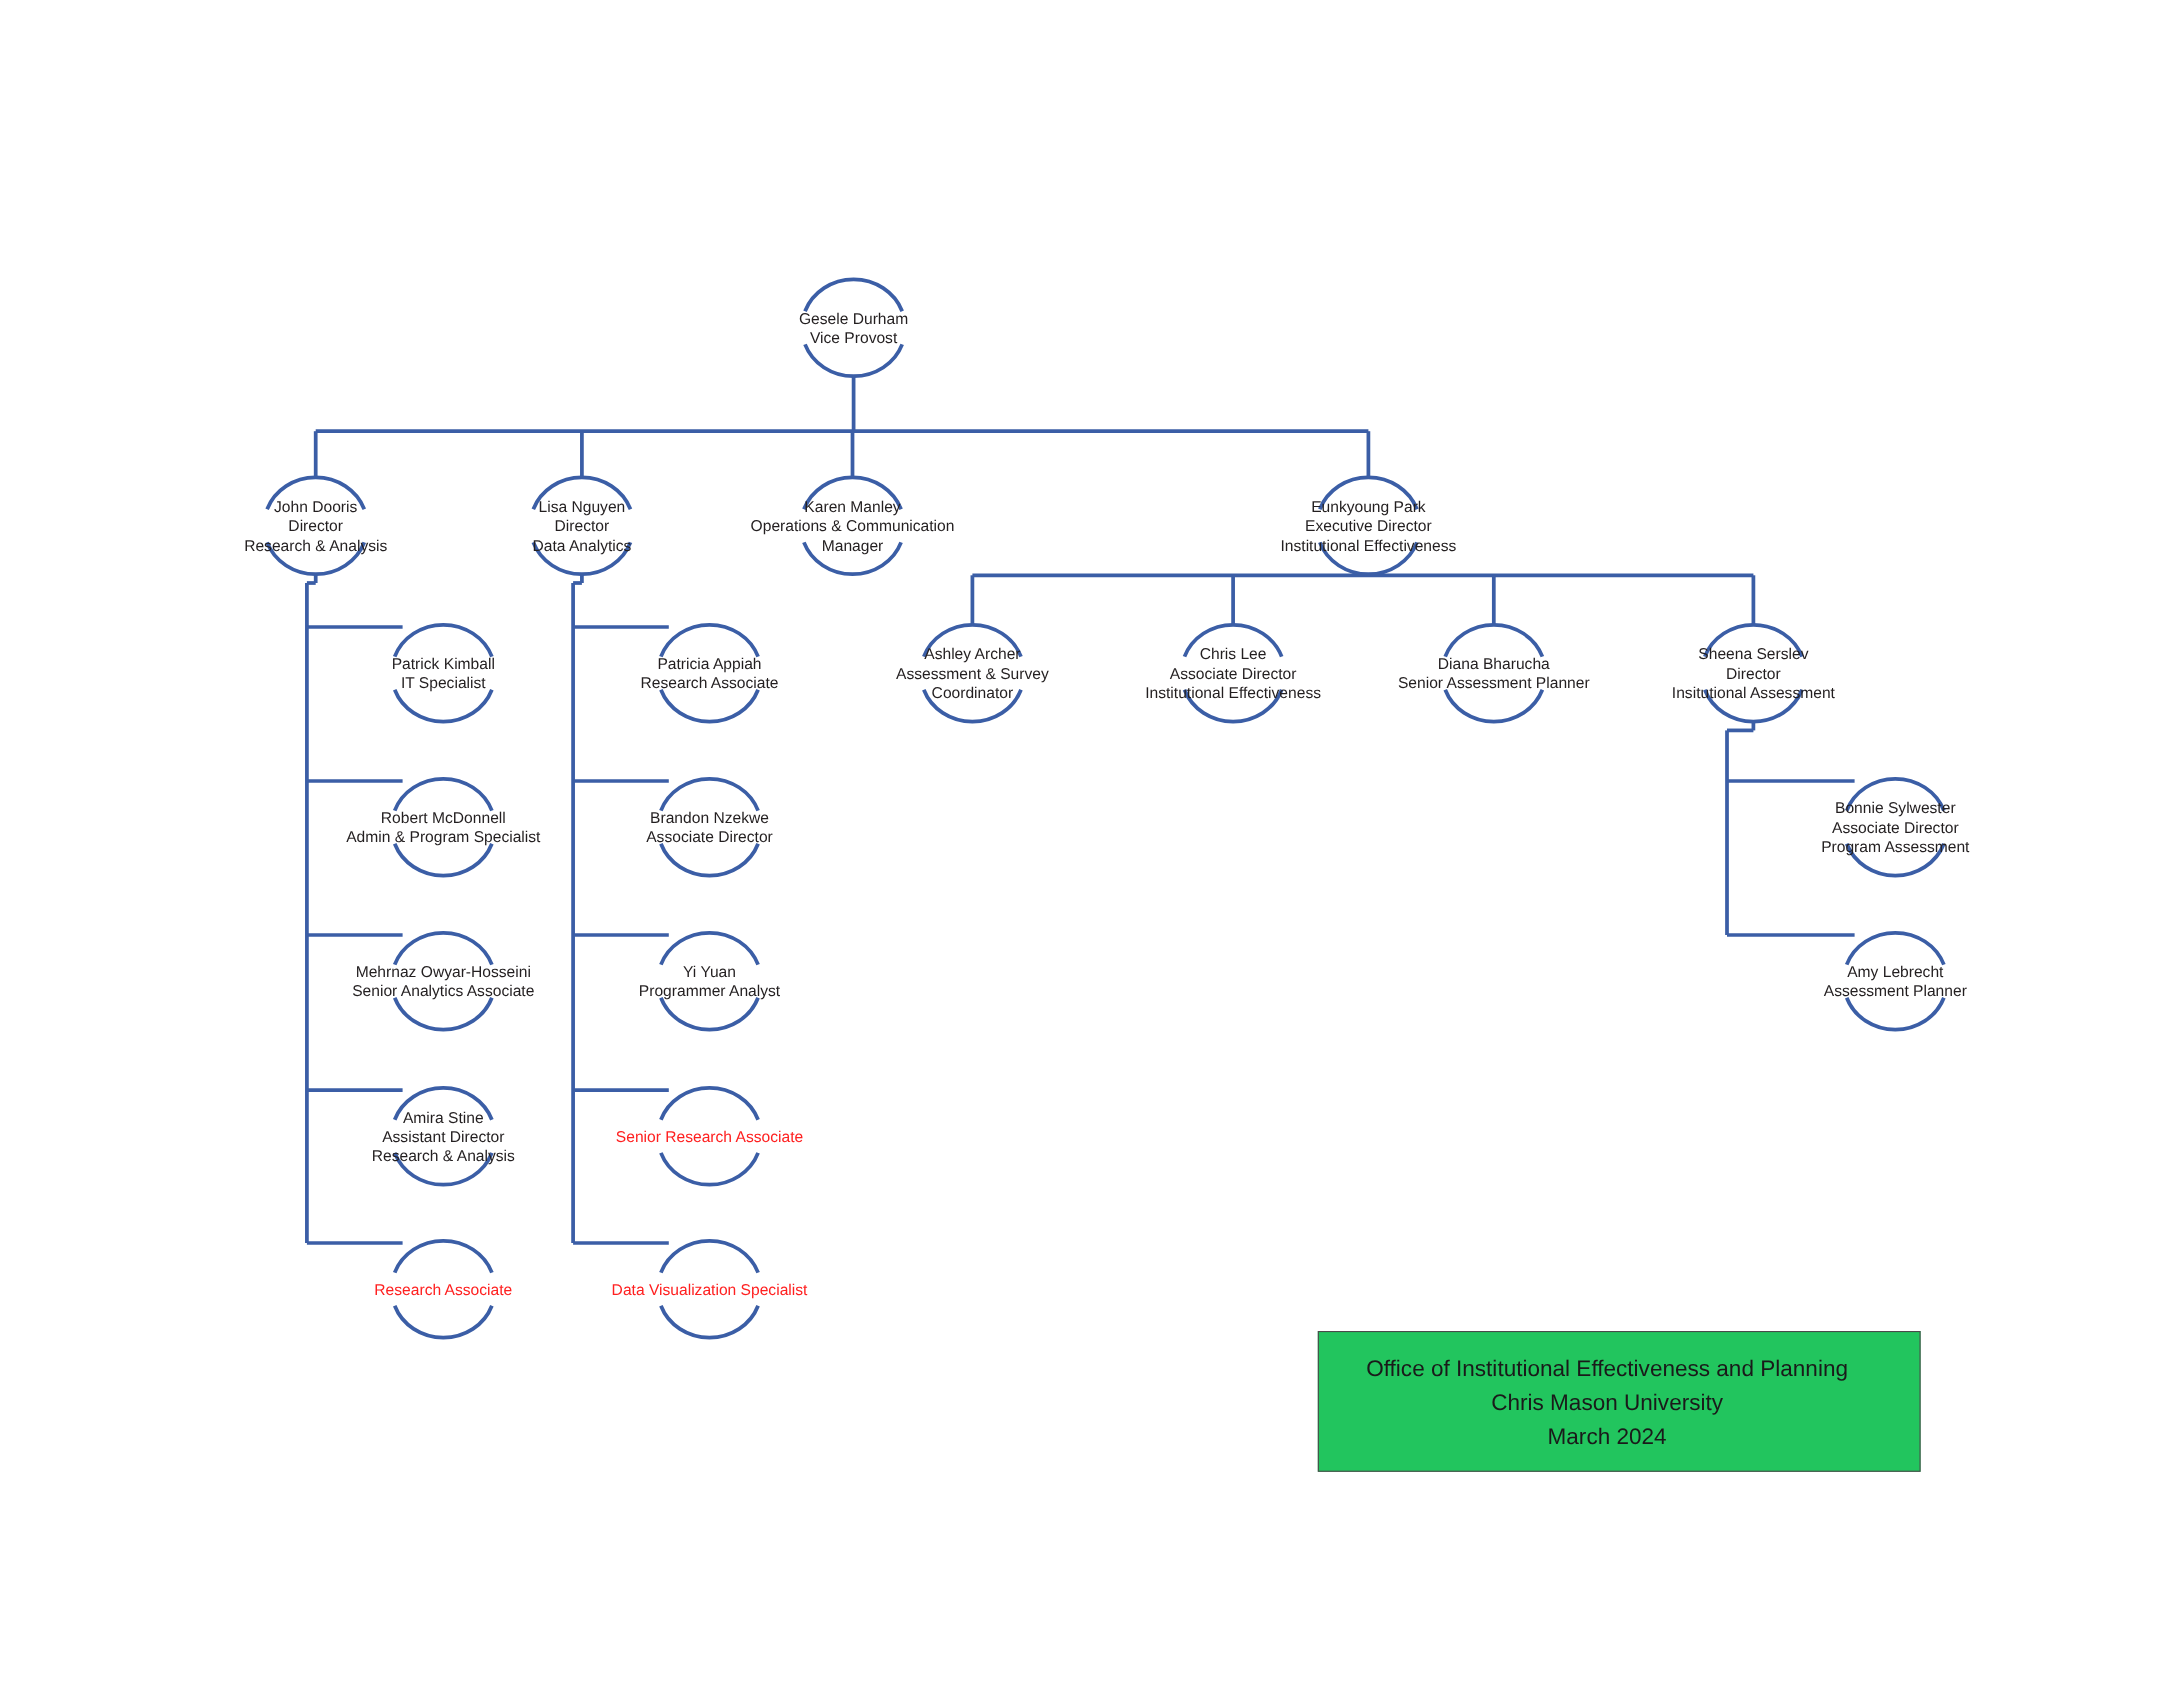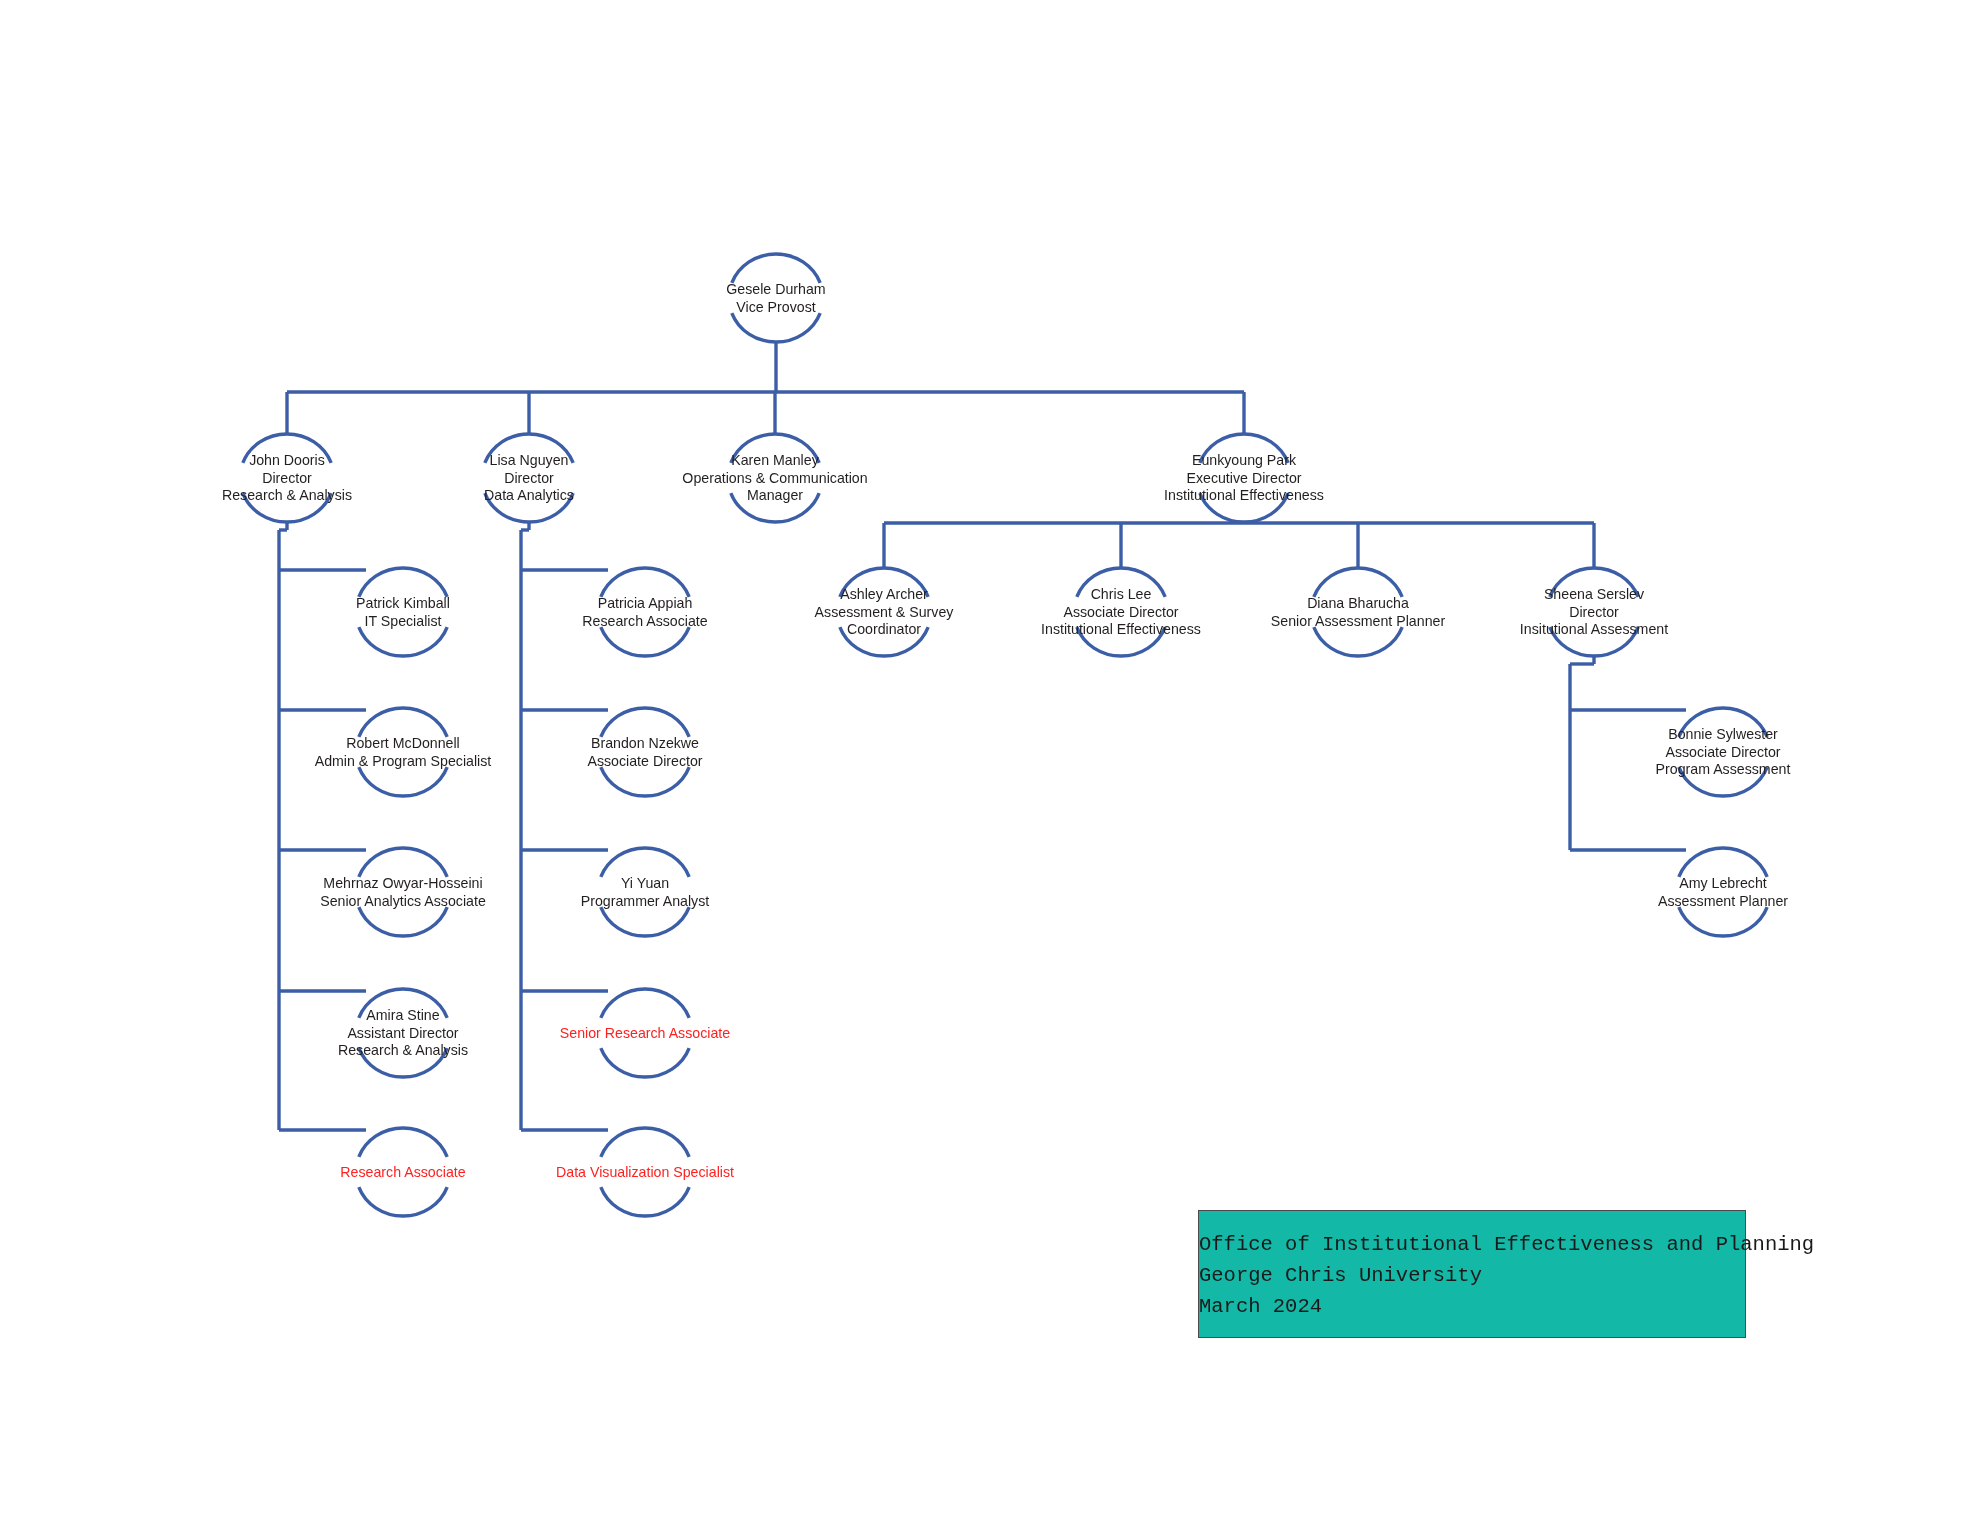--- a/index.html
+++ b/index.html
@@ -41,23 +41,23 @@
   .connector {
     fill: none;
     stroke: #3b5ea6;
     stroke-width: 3.4;
     stroke-linecap: butt;
   }
   .footer-box {
     position: absolute;
     box-sizing: border-box;
     border: 1.4px solid #4a4a4a;
-    background: #14b8a6;
-    text-align: left;
-    font-family: Liberation Mono, monospace;
+    background: #22c55e;
+    text-align: center;
+    font-family: Liberation Sans, sans-serif;
     color: #1a1a1a;
   }
   .footer-line {
     display: block;
     white-space: nowrap;
   }
 </style>
 </head>
 <body>
 
@@ -203,17 +203,17 @@
         <g>
           <path d="M 1678.83 876.95 A 47 44 0 0 1 1767.17 876.95" class="arc" stroke="#3b5ea6"></path>
           <path d="M 1767.17 907.05 A 47 44 0 0 1 1678.83 907.05" class="arc" stroke="#3b5ea6"></path>
           <text x="1723" y="888.22" class="node-label" font-size="14.2" fill="#231f20"><tspan x="1723" dy="0">Amy Lebrecht</tspan><tspan x="1723" dy="17.5">Assessment Planner</tspan></text>
         </g>
       </g>
   </svg>
 
   <div class="footer-box" id="footer-box" style="left: 1198px; top: 1210px; width: 548px; height: 128px; padding: 18px 22px 0px 0px; font-size: 20.5px; line-height: 31px;">
     <span class="footer-line">Office of Institutional Effectiveness and Planning</span>
-    <span class="footer-line">George Chris University</span>
+    <span class="footer-line">Chris Mason University</span>
     <span class="footer-line">March 2024</span>
   </div>
 
 </div>
 
 </body></html>

